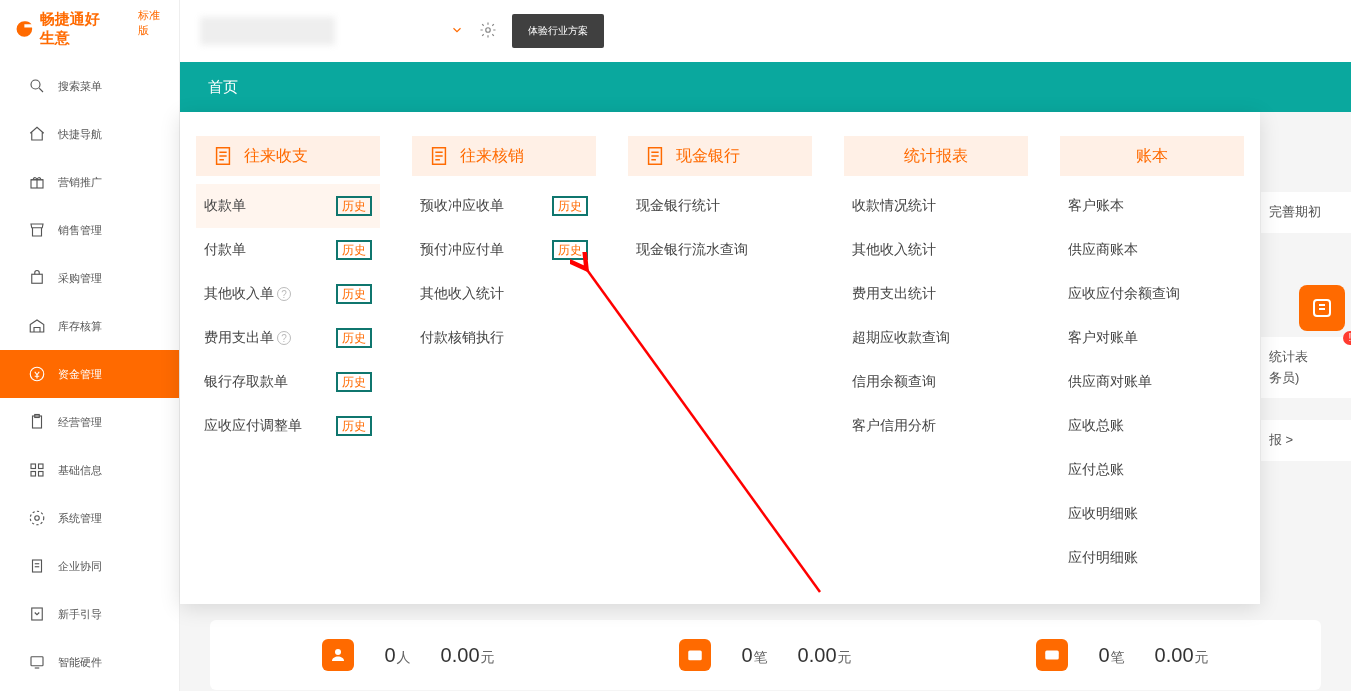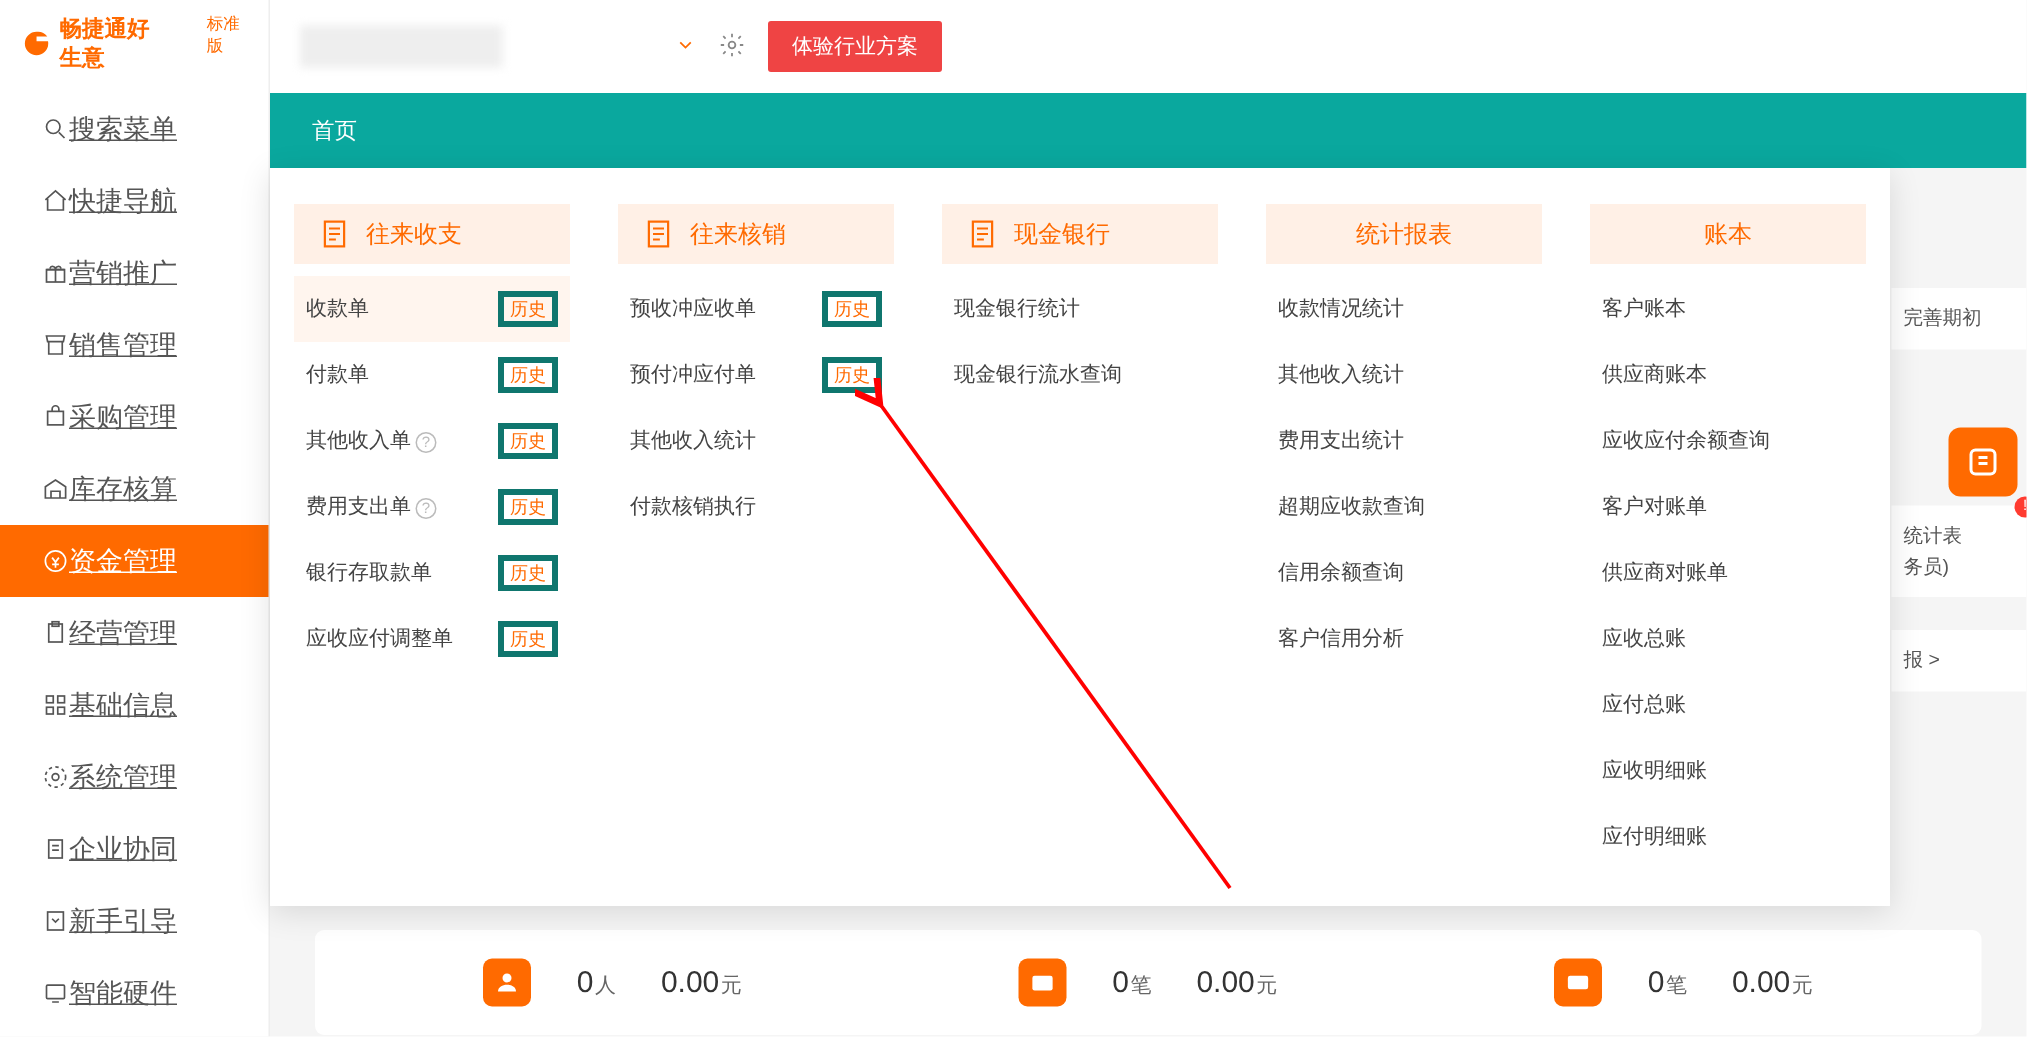--- a/index.html
+++ b/index.html
@@ -6,45 +6,45 @@
     body { font-family: "Microsoft YaHei", "PingFang SC", Arial, sans-serif; font-size: 14px; color: #333; background: #f5f5f5; width: 1351px; height: 691px; overflow: hidden; position: relative; }
     
     .sidebar { position: absolute; left: 0; top: 0; width: 180px; height: 691px; background: #fff; border-right: 1px solid #eee; }
     .logo-area { height: 62px; padding: 10px 15px; display: flex; align-items: flex-start; }
     .logo-row { display: flex; align-items: center; gap: 6px; }
     .logo-icon { width: 24px; height: 24px; color: #ff6a00; }
     .logo-text { color: #ff6a00; font-size: 15px; font-weight: 600; }
     .logo-sub { color: #ff6a00; font-size: 11px; margin-left: 28px; margin-top: -2px; }
     
     .nav-list { list-style: none; }
-    .nav-item { display: flex; align-items: center; height: 48px; padding: 0 28px; cursor: pointer; color: #555; font-size: 18px; text-decoration: underline; }
+    .nav-item { display: flex; align-items: center; gap: 12px; height: 48px; padding: 0 28px; cursor: pointer; color: #555; font-size: 11px; }
     .nav-item.active { background: #ff6a00; color: #fff; }
     .nav-icon { width: 18px; height: 18px; stroke: currentColor; fill: none; stroke-width: 1.5; }
     
     .topbar { position: absolute; left: 180px; top: 0; right: 0; height: 62px; background: #fff; display: flex; align-items: center; padding: 0 20px; gap: 15px; }
     .topbar-blur { width: 135px; height: 28px; background: #eee; filter: blur(3px); }
     .topbar-chevron { color: #ff6a00; cursor: pointer; margin-left: 100px; }
     .topbar-gear { width: 18px; height: 18px; color: #888; cursor: pointer; }
-    .topbar-btn { background: #ef4444; color: #fff; border: none; height: 34px; padding: 0 16px; font-size: 14px; cursor: pointer; border-radius: 2px; }
+    .topbar-btn { background: #404040; color: #fff; border: none; height: 34px; padding: 0 16px; font-size: 10px; cursor: pointer; border-radius: 2px; }
     
     .content { position: absolute; left: 180px; top: 62px; right: 0; bottom: 0; }
     .tab-bar { height: 50px; background: #0aa89e; display: flex; align-items: center; padding: 0 20px; }
     .tab { color: #fff; font-size: 15px; padding: 0 8px; }
     
     .mega-panel { position: absolute; left: 0; top: 50px; width: 1080px; background: #fff; box-shadow: 0 4px 20px rgba(0,0,0,.12); padding: 24px 0; z-index: 100; }
     .mega-cols { display: flex; }
     .mega-col { flex: 1; padding: 0 16px; }
     .mega-header { height: 40px; background: #fff0e6; display: flex; align-items: center; gap: 10px; padding: 0 16px; margin-bottom: 8px; }
     .mega-header.center { justify-content: center; }
     .mega-header-icon { width: 22px; height: 22px; color: #ff6a00; }
     .mega-header-text { color: #ff6a00; font-size: 16px; font-weight: 500; }
     .mega-items { display: flex; flex-direction: column; }
     .mega-item { height: 44px; display: flex; align-items: center; justify-content: space-between; padding: 0 8px; cursor: pointer; color: #444; font-size: 14px; }
     .mega-item.selected { background: #fff5ee; font-family: Liberation Serif, serif; }
-    .hist-tag { border: 4px solid #0f766e; color: #ff6a00; font-size: 12px; padding: 1px 4px; line-height: 1.2; }
+    .hist-tag { border: 2px solid #0f766e; color: #ff6a00; font-size: 12px; padding: 1px 4px; line-height: 1.2; }
     .help-circ { display: inline-block; width: 14px; height: 14px; border: 1px solid #bbb; border-radius: 50%; font-size: 10px; line-height: 13px; text-align: center; color: #bbb; margin-left: 3px; }
     
     .right-strip { position: absolute; right: 0; top: 130px; width: 90px; }
     .strip-box { background: #fff; padding: 10px 8px; margin-bottom: 12px; font-size: 13px; color: #555; text-align: left; line-height: 1.6; }
     .strip-icon-box { width: 46px; height: 46px; background: #ff6a00; border-radius: 8px; margin-bottom: 6px; display: flex; align-items: center; justify-content: center; color: #fff; font-size: 22px; margin-left: auto; margin-right: 6px; }
     
     .bottom-stats { position: absolute; left: 30px; right: 30px; top: 558px; height: 70px; background: #fff; border-radius: 6px; display: flex; align-items: center; justify-content: space-around; padding: 0 20px; }
     .stat-group { display: flex; align-items: center; gap: 30px; }
     .stat-icon { width: 32px; height: 32px; background: #ff6a00; border-radius: 6px; display: flex; align-items: center; justify-content: center; color: #fff; }
     .stat-val { font-size: 20px; color: #333; }

